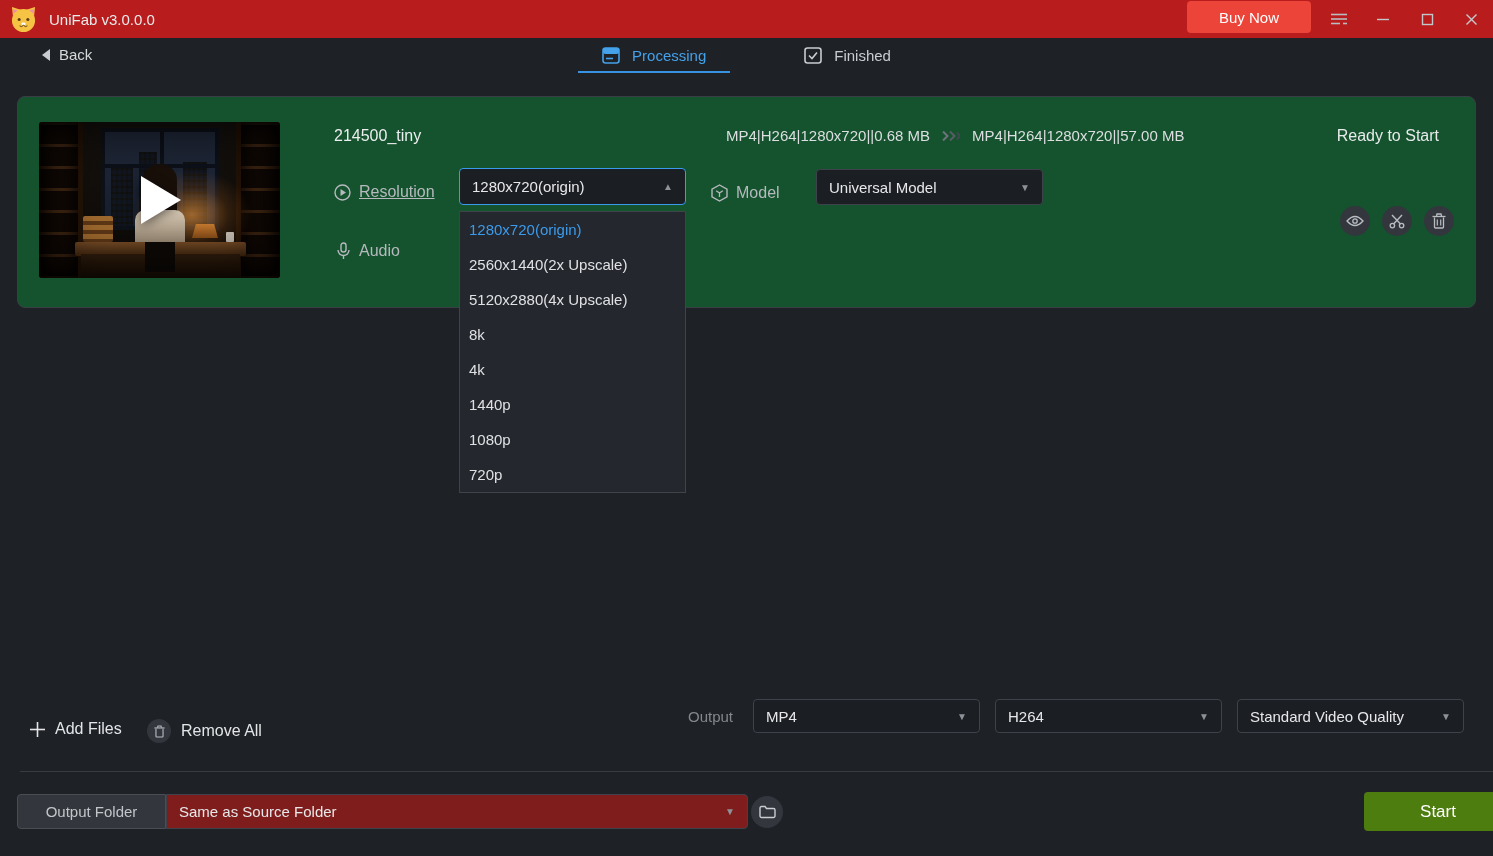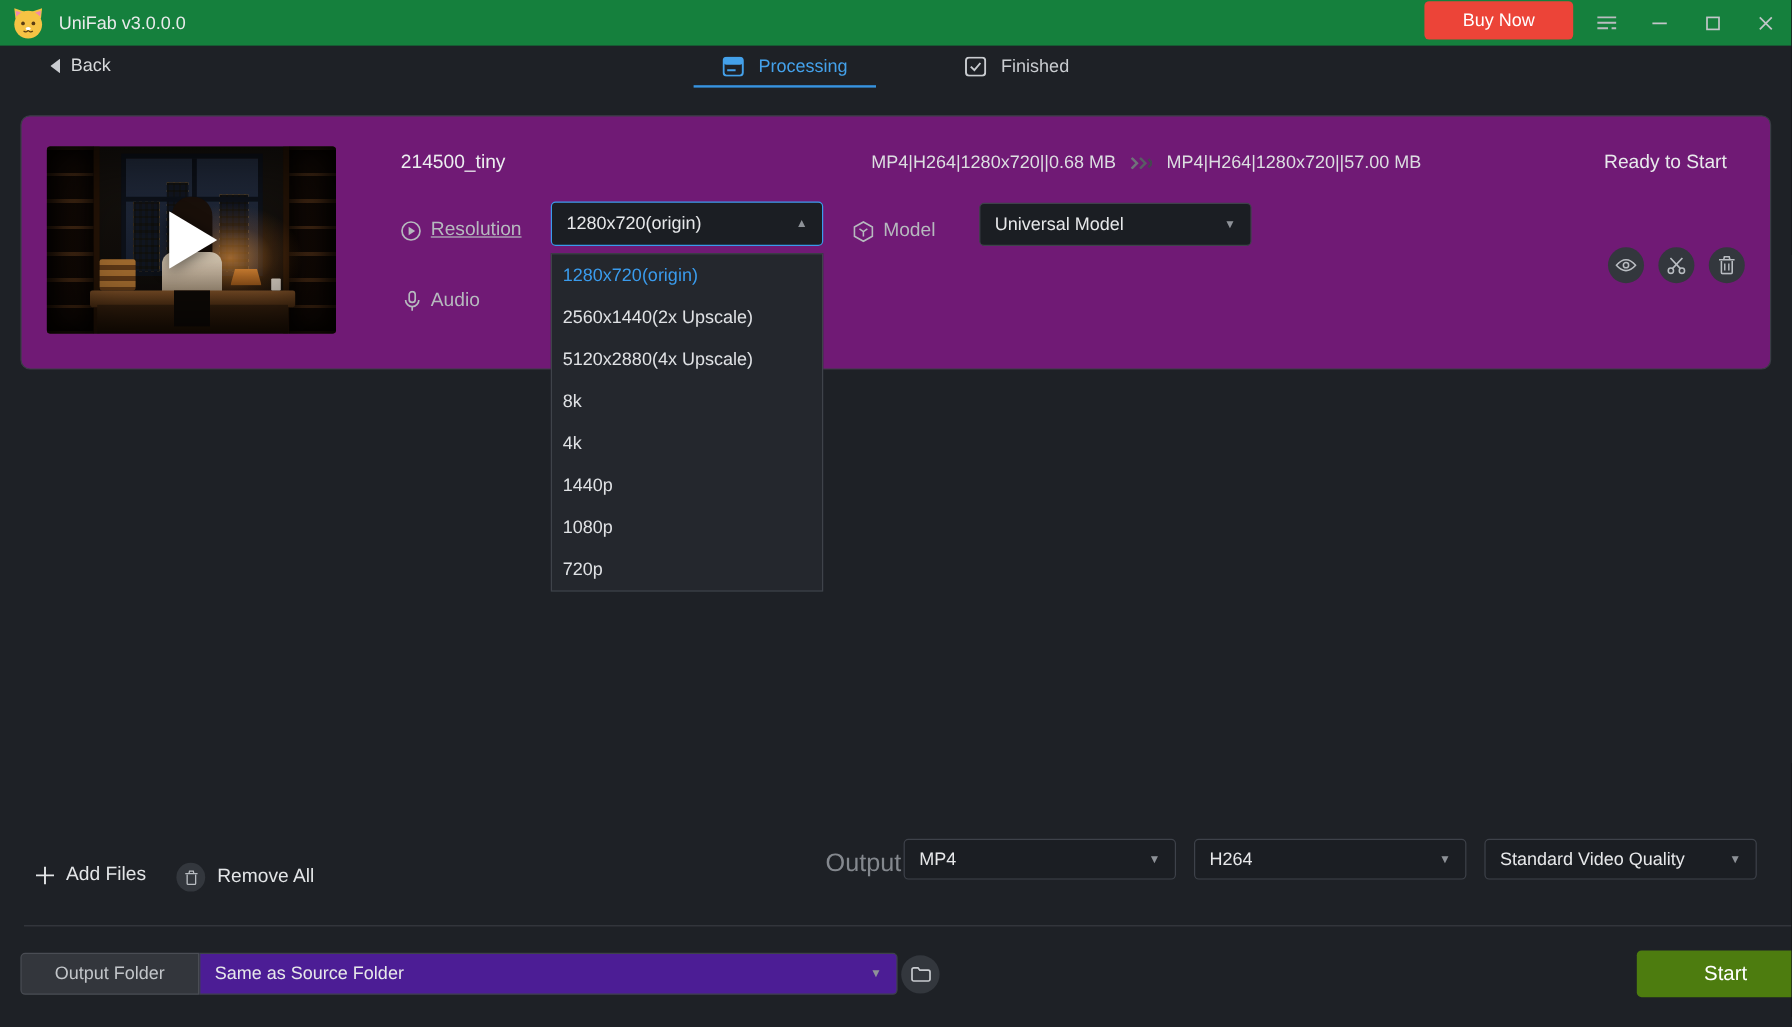--- a/index.html
+++ b/index.html
@@ -6,21 +6,21 @@
   html,body { background:#15171b; }
   body { font-family:"Liberation Sans", sans-serif; }
   #app {
     position:relative; width:1493px; height:856px;
     background:#1e2126; color:#e7e8ea; overflow:hidden;
     font-size:15px;
   }
   
   .titlebar {
     position:absolute; top:0; left:0; right:0; height:38px;
-    background:#15803d; display:flex; align-items:center;
+    background:#b91c1c; display:flex; align-items:center;
   }
   .logo { width:27px; height:27px; margin-left:10px; }
   .app-title { margin-left:12px; font-size:15px; color:#e9eaec; }
   .buy-now {
     position:absolute; right:182px; top:1px; width:124px; height:32px;
     background:#ec4438; color:#fff; border:none; border-radius:4px;
     font-size:15px; font-family:inherit; cursor:pointer;
   }
   .winctl { position:absolute; right:0; top:0; height:38px; display:flex; align-items:center; }
   .winbtn { width:44px; height:38px; display:flex; align-items:center; justify-content:center; cursor:pointer; color:#c3c6ca; }
@@ -30,21 +30,21 @@
   .tabs { position:absolute; left:0; right:0; top:0; height:40px; display:flex; justify-content:center; gap:78px; }
   .tab { position:relative; display:flex; align-items:center; gap:12px; padding:0 10px; height:34px; cursor:pointer; color:#c9ccd0; }
   .tab.active { color:#44a1ea; }
   .tab.active::after {
     content:""; position:absolute; left:-14px; right:-14px; bottom:-1px;
     height:2px; background:#3793e0;
   }
   
   .card {
     position:absolute; top:96px; left:17px; width:1459px; height:212px;
-    background:#701a75; border:1px solid #3a3e45; border-radius:8px;
+    background:#14532d; border:1px solid #3a3e45; border-radius:8px;
   }
   .thumb {
     position:absolute; left:21px; top:25px; width:241px; height:156px;
     background:linear-gradient(#17130f,#0b0806); border-radius:3px; overflow:hidden; cursor:pointer;
   }
   .thumb .shelf { position:absolute; top:0; bottom:0; width:44px;
     background:
       repeating-linear-gradient(to bottom, rgba(150,85,35,.45) 0 3px, rgba(20,10,5,.9) 3px 22px);
     box-shadow:inset 0 0 14px 6px rgba(0,0,0,.8); }
   .thumb .shelf.left { left:0; border-right:5px solid #241306; }
@@ -101,32 +101,32 @@
   
   .dropdown {
     position:absolute; left:441px; top:114px; width:227px;
     background:#24272d; border:1px solid #3f434a; z-index:20;
   }
   .dd-item { height:35px; line-height:35px; padding-left:9px; color:#dfe1e4; cursor:pointer; font-size:15px; }
   .dd-item.selected { color:#3a9bec; }
   
   .link-btn { position:absolute; display:flex; align-items:center; gap:10px; cursor:pointer; color:#e3e5e7; font-size:16px;margin-top:16px; }
   .mini-circle { width:24px; height:24px; border-radius:50%; background:#33373d; display:flex; align-items:center; justify-content:center; color:#b9bdc2; }
-  .output-label { position:absolute; left:688px; top:708px; color:#84888e; font-size:21px; }
+  .output-label { position:absolute; left:688px; top:708px; color:#84888e; font-size:15px; }
   .sel-format  { position:absolute; left:753px;  top:699px; width:227px; height:34px; }
   .sel-codec   { position:absolute; left:995px;  top:699px; width:227px; height:34px; }
   .sel-quality { position:absolute; left:1237px; top:699px; width:227px; height:34px; }
   
   .separator { position:absolute; left:20px; right:0; top:771px; height:1px; background:#383b41; }
   .outfolder-btn {
     position:absolute; left:17px; top:794px; width:149px; height:35px;
     background:#33363c; border:1px solid #4a4d54; border-radius:4px 0 0 4px;
     color:#c2c5c9; font-size:15px; display:flex; align-items:center; justify-content:center; cursor:pointer;
   }
-  .sel-folder { position:absolute; left:166px; top:794px; width:582px; height:35px; border-radius:0 4px 4px 0; background:#4c1d95; }
+  .sel-folder { position:absolute; left:166px; top:794px; width:582px; height:35px; border-radius:0 4px 4px 0; background:#7f1d1d; }
   .folder-btn { position:absolute; left:751px; top:796px; width:32px; height:32px; }
   .start-btn {
     position:absolute; left:1364px; top:792px; width:148px; height:39px;
     background:#4d7c0f; border:none; border-radius:4px; color:#fff;
     font-size:17px; font-family:inherit; cursor:pointer;
   }
   svg { display:block; }
 </style>
 </head>
 <body>

